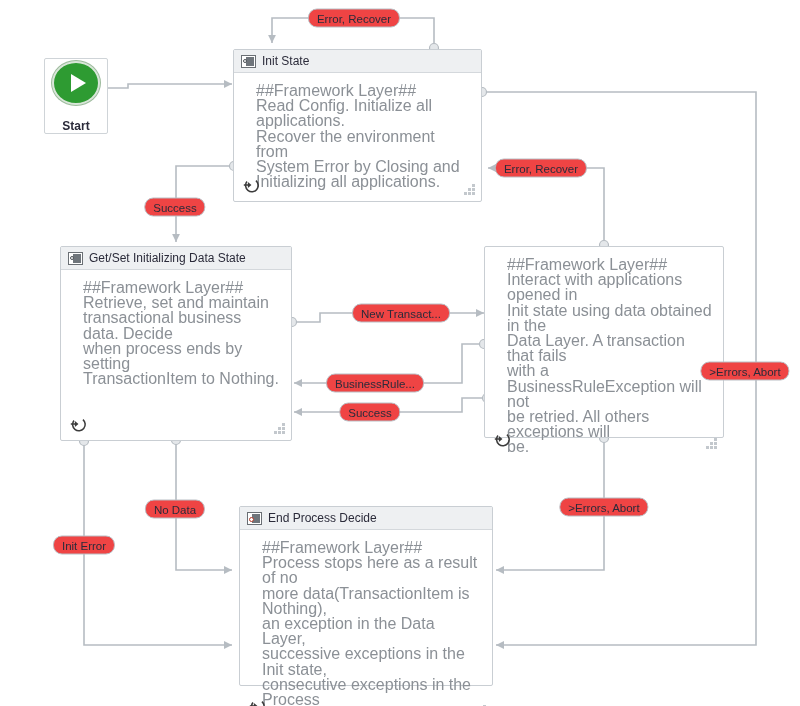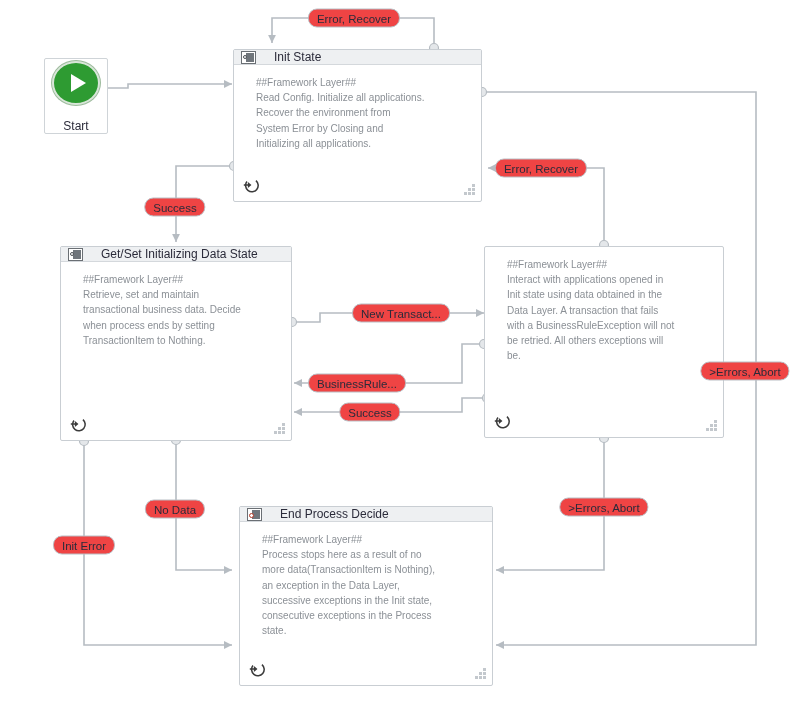--- a/index.html
+++ b/index.html
@@ -54,40 +54,41 @@
     height: 0;
     border-left: 15px solid #ffffff;
     border-top: 9px solid transparent;
     border-bottom: 9px solid transparent;
     margin-left: 5px;
   }
   .start-label {
     font-size: 12px;
     color: #2b2b3a;
     margin-top: 14px;
+    font-weight: bold;
   }
   
   .state {
     position: absolute;
     box-sizing: border-box;
     background: #ffffff;
     border: 1px solid #c9ced3;
     border-radius: 2px;
     display: flex;
     flex-direction: column;
   }
   .state-title {
-    height: 15px;
+    height: 23px;
     box-sizing: border-box;
     background: #eef0f2;
     border-bottom: 1px solid #d4d8dc;
     display: flex;
     align-items: center;
     padding-left: 7px;
-    gap: 18px;
+    gap: 6px;
     flex: 0 0 auto;
   }
   .state-title-text {
     font-size: 12px;
     color: #2b2b3a;
     white-space: nowrap;
   }
   .state-icon {
     position: relative;
     width: 15px;
@@ -125,21 +126,21 @@
     top: 4px;
     width: 5px;
     height: 5px;
   }
   .state-body {
     position: relative;
     flex: 1 1 auto;
     padding: 10px 10px 0 22px;
   }
   .state-text {
-    font-size: 10px;
+    font-size: 16px;
     line-height: 15.2px;
     color: #8b9096;
     white-space: pre-line;
   }
   .state-entry-icon {
     position: absolute;
     left: 8px;
     bottom: 7px;
     width: 18px;
     height: 18px;
@@ -338,21 +339,21 @@
   </div>
 
   <div class="tlabel" style="left:354px; top:18px;">Error, Recover</div>
 
   <div class="tlabel" style="left:541px; top:168px;">Error, Recover</div>
 
   <div class="tlabel" style="left:175px; top:207px;">Success</div>
 
   <div class="tlabel" style="left:401px; top:313px;">New Transact...</div>
 
-  <div class="tlabel" style="left:357px; top:383px;">BusinessRule...</div>
+  <div class="tlabel" style="left:375px; top:383px;">BusinessRule...</div>
 
   <div class="tlabel" style="left:370px; top:412px;">Success</div>
 
   <div class="tlabel" style="left:745px; top:371px;">&gt;Errors, Abort</div>
 
   <div class="tlabel" style="left:604px; top:507px;">&gt;Errors, Abort</div>
 
   <div class="tlabel" style="left:175px; top:509px;">No Data</div>
 
   <div class="tlabel" style="left:84px; top:545px;">Init Error</div>

